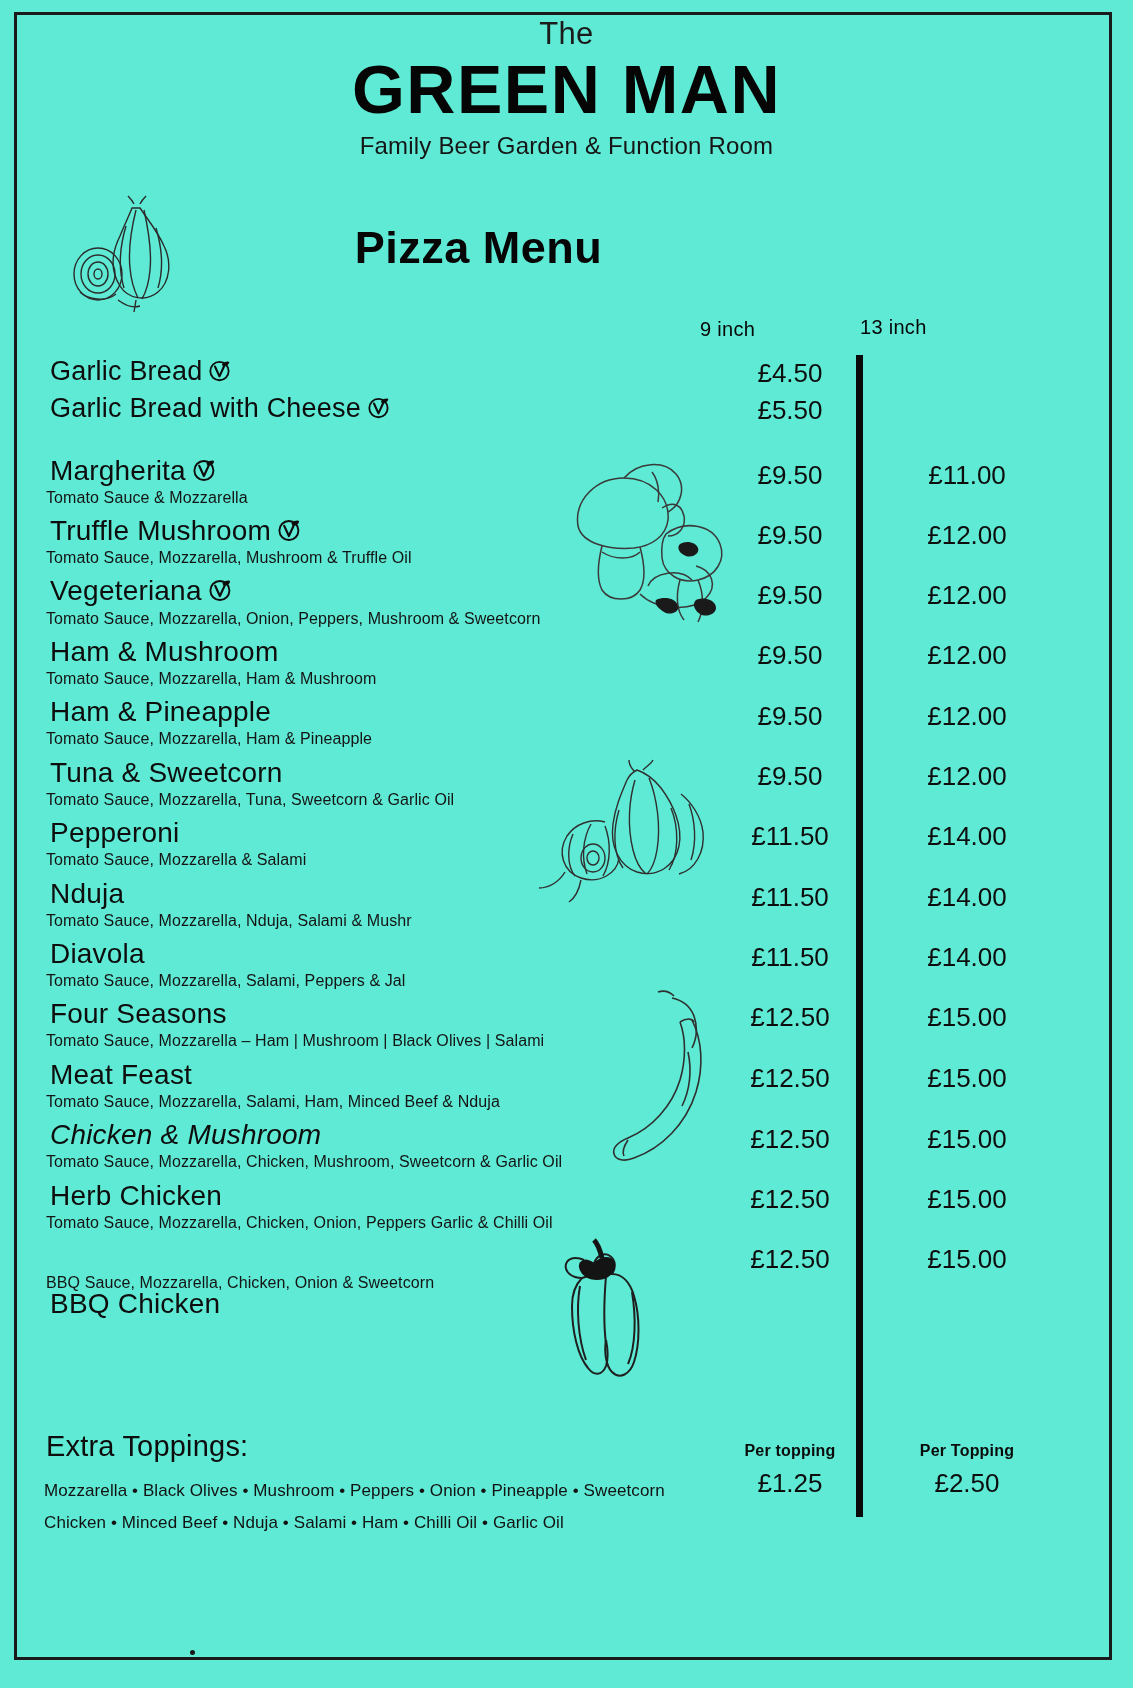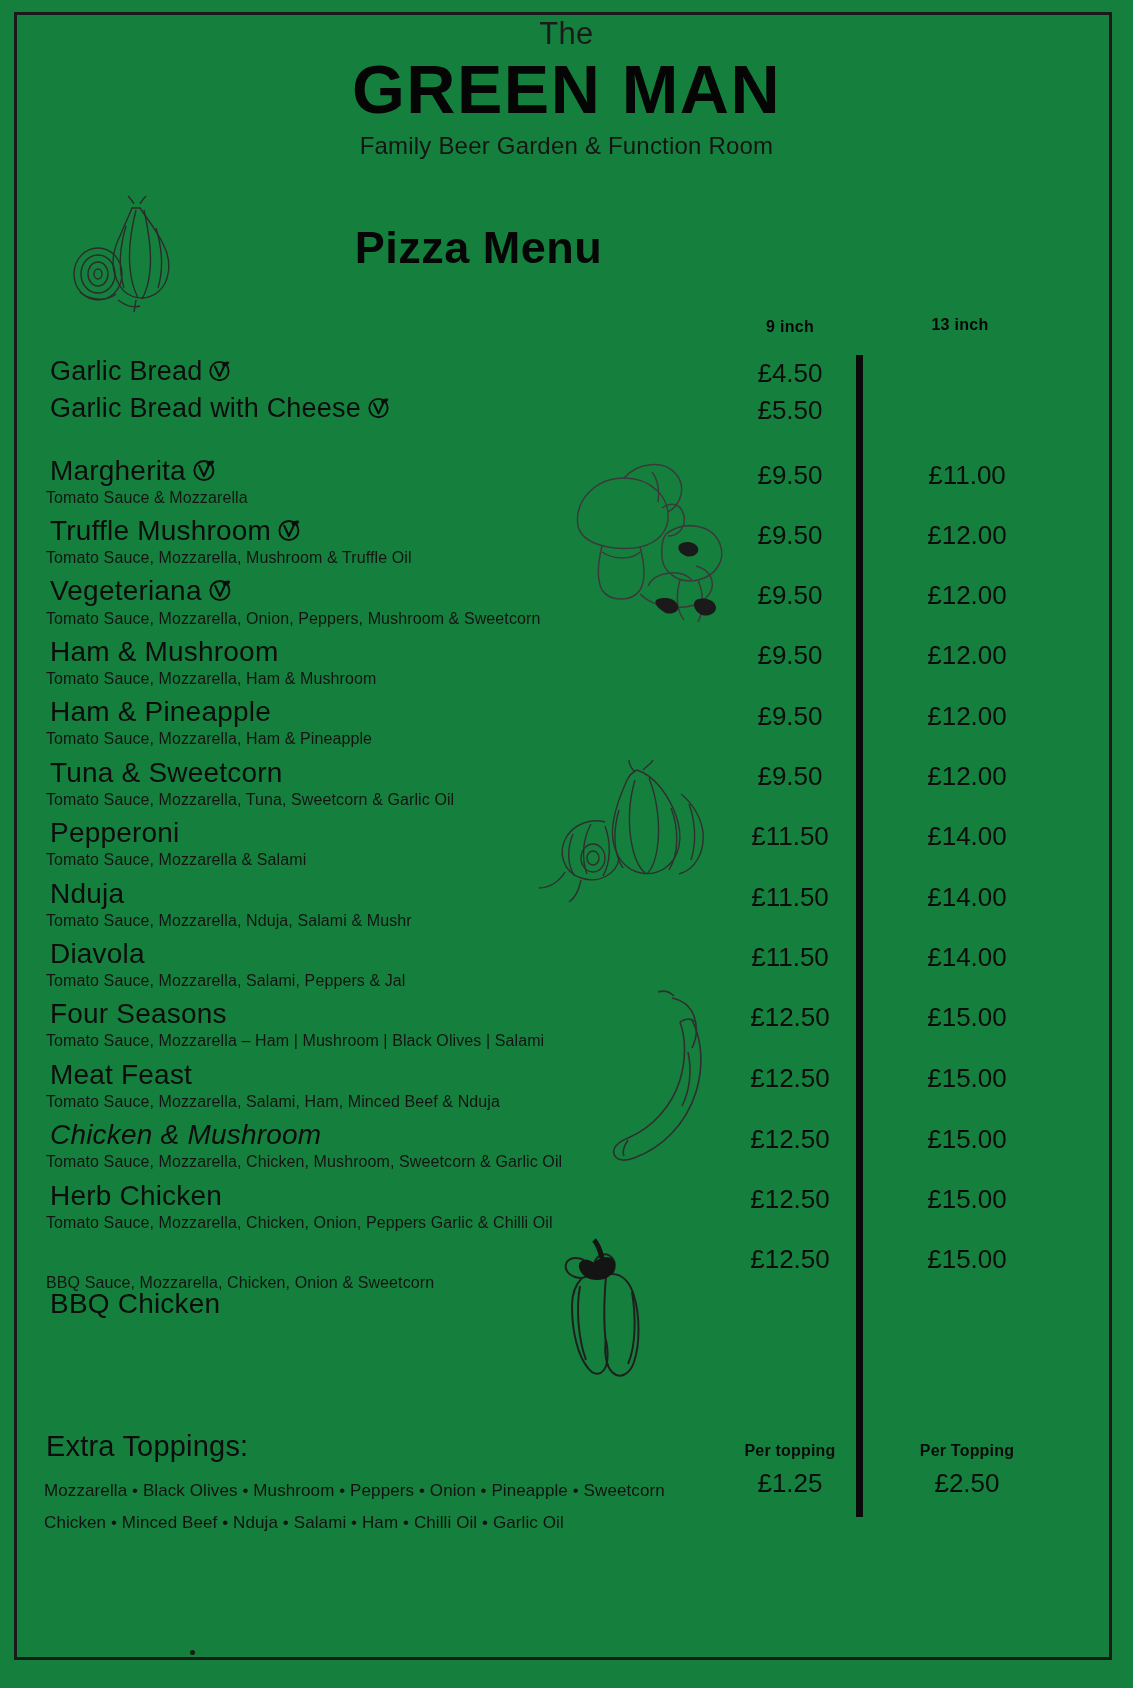--- a/index.html
+++ b/index.html
@@ -8,21 +8,21 @@
     background: #ffffff;
   }
   body {
     font-family: "Liberation Sans", sans-serif;
     color: #111111;
   }
   #page {
     position: relative;
     width: 1133px;
     height: 1688px;
-    background: #15803d;
+    background: #5eead4;
     overflow: hidden;
   }
   
   .page-frame {
     position: absolute;
     left: 14px;
     top: 12px;
     width: 1098px;
     height: 1648px;
     border: 3px solid #1a1a1a;
@@ -75,24 +75,24 @@
     text-align: center;
     font-size: 45px;
     font-weight: bold;
     letter-spacing: 0.5px;
     color: #060606;
   }
 
   
   .col-head {
     position: absolute;
-    font-size: 16px;
-    font-weight: bold;
+    font-size: 20px;
+    font-weight: normal;
     color: #070707;
-    text-align: center;
+    text-align: left;
     letter-spacing: 0.3px;
   }
   .col-head.c9  { left: 700px; top: 318px; width: 180px; }
   .col-head.c13 { left: 860px; top: 316px; width: 200px; }
 
   
   .divider {
     position: absolute;
     left: 856px;
     top: 355px;

